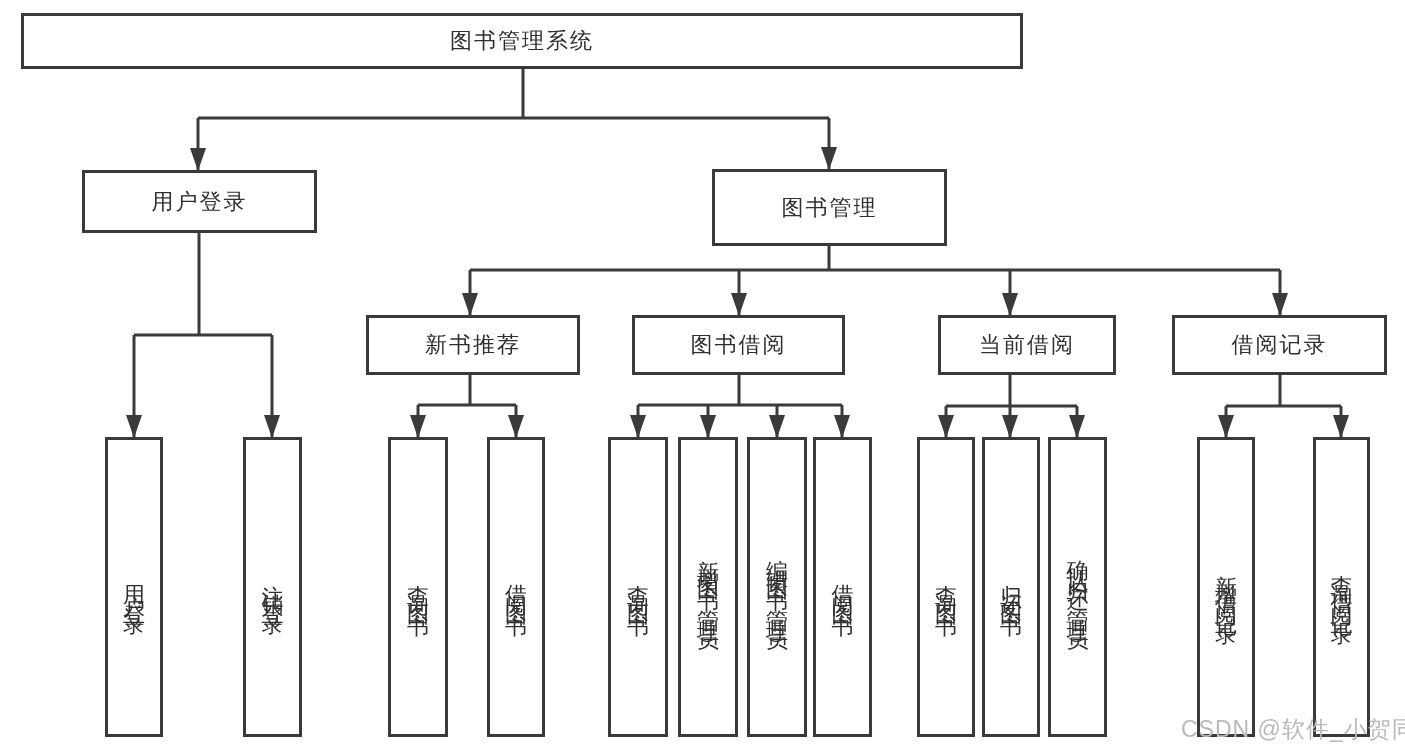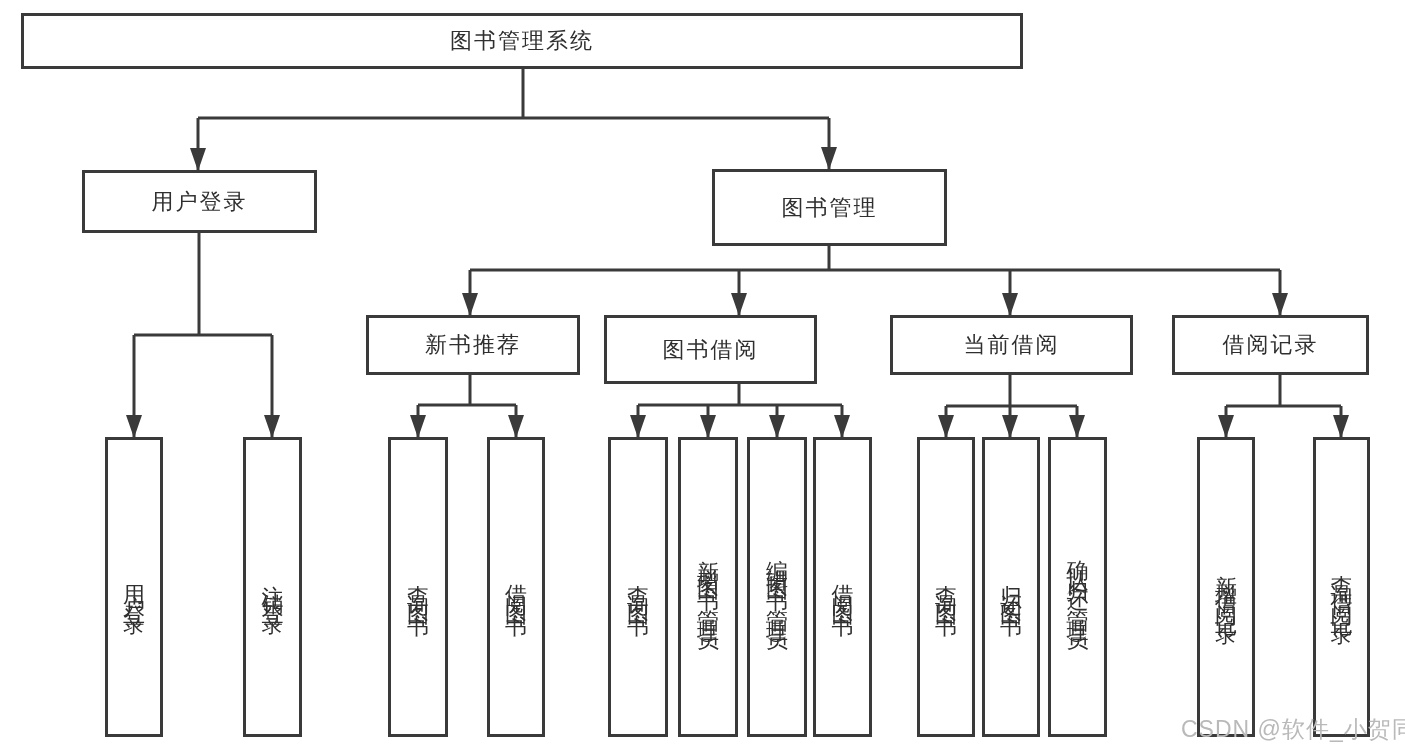--- a/index.html
+++ b/index.html
@@ -69,27 +69,27 @@
   <div class="box" style="left:82px;top:170px;width:235px;height:63px">
     <span class="hlabel">用户登录</span>
   </div>
   <div class="box" style="left:712px;top:169px;width:235px;height:77px">
     <span class="hlabel">图书管理</span>
   </div>
 
   <div class="box" style="left:366px;top:315px;width:214px;height:60px">
     <span class="hlabel">新书推荐</span>
   </div>
-  <div class="box" style="left:604px;top:315px;width:213px;height:69px">
+  <div class="box" style="left:632px;top:315px;width:213px;height:60px">
     <span class="hlabel">图书借阅</span>
   </div>
-  <div class="box" style="left:890px;top:315px;width:243px;height:60px">
+  <div class="box" style="left:938px;top:315px;width:178px;height:60px">
     <span class="hlabel">当前借阅</span>
   </div>
-  <div class="box" style="left:1172px;top:315px;width:197px;height:60px">
+  <div class="box" style="left:1172px;top:315px;width:215px;height:60px">
     <span class="hlabel">借阅记录</span>
   </div>
 
   <div class="box" style="left:105px;top:437px;width:58px;height:300px">
     <span class="vlabel">用户登录</span>
   </div>
   <div class="box" style="left:243px;top:437px;width:59px;height:300px">
     <span class="vlabel">注销登录</span>
   </div>
 

